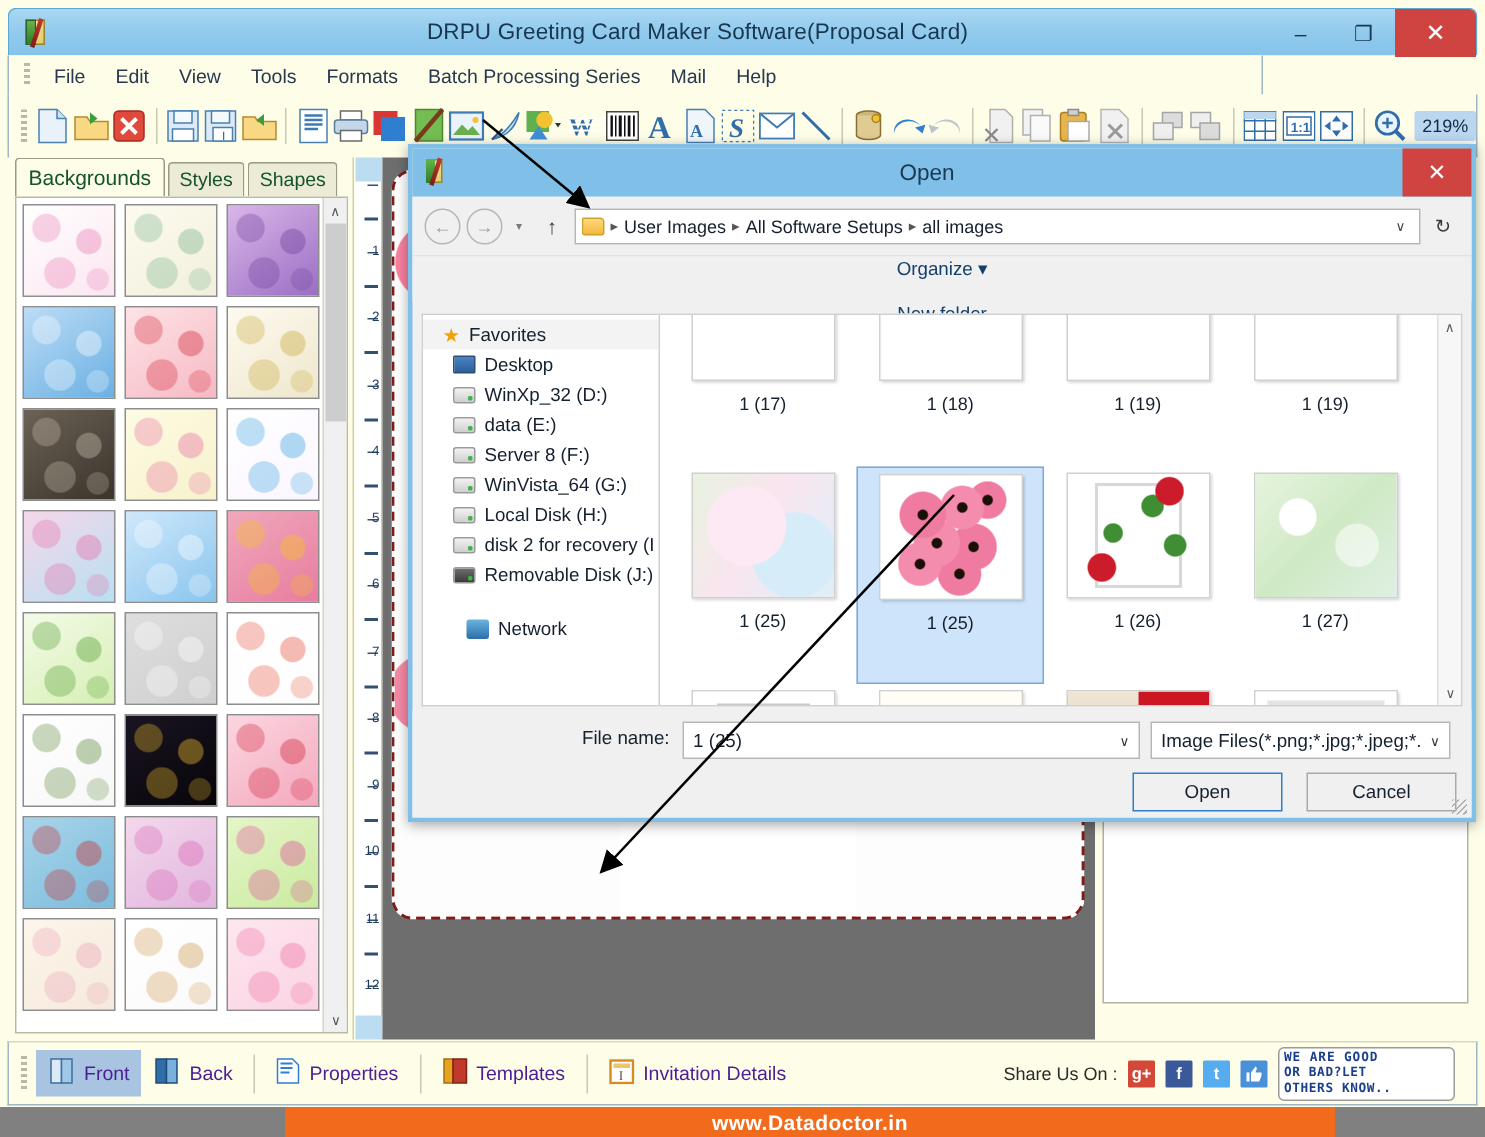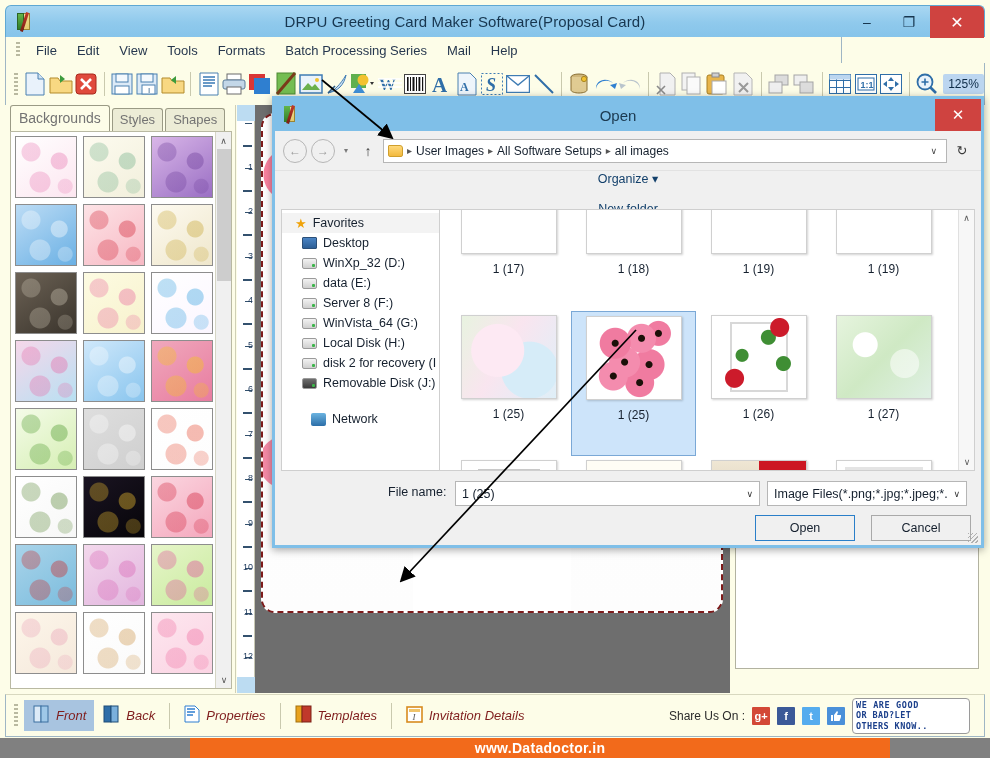--- a/index.html
+++ b/index.html
@@ -60,21 +60,21 @@
             border-radius:2px; margin-left:3px; }
 
   
   .leftpanel{
     position:absolute; left:6px; top:105px; width:230px; height:588px;
     background:#fdfde8; border-right:1px solid #cfcfb6;
   }
   .tabs{ position:absolute;left:4px;top:2px;height:24px;display:flex;align-items:flex-end; }
   .tab{ padding:3px 7px 4px; font-size:13px; background:#ececd6;
         border:1px solid #9a9a85; border-bottom:none; margin-right:2px;
-        border-top-left-radius:3px;border-top-right-radius:3px; color:#737373;}
+        border-top-left-radius:3px;border-top-right-radius:3px; color:#14532d;}
   .tab.active{ background:#fdfde8; font-size:14px; padding:4px 8px 5px; }
   .thumbbox{
     position:absolute; left:4px; top:26px; width:222px; height:558px;
     background:#fff; border:1px solid #b9b9a2; overflow:hidden;
   }
   .thumbgrid{ position:absolute; left:4px; top:4px; width:200px;
               display:flex; flex-wrap:wrap; gap:6px 6px; }
   .thumb{ width:62px;height:62px;border:1px solid #8d8d8d;background:#fff; }
   .vscroll{ position:absolute; right:0; top:0; width:16px; height:100%;
             background:#f0f0f0; border-left:1px solid #d6d6c5; }
@@ -138,21 +138,21 @@
     background:#fff;border:1px solid #b2b2a0; }
 
   
   .statusbar{
     position:absolute; left:5px; top:694px; width:980px; height:43px;
     background:#fdfde8; border:1px solid #9fb6c4; border-top:1px solid #d8d8bf;
     display:flex; align-items:center;
   }
   .statusbar .grip{ width:4px;height:24px;margin:0 6px 0 8px;
     background:repeating-linear-gradient(180deg,#b9b9a0 0 2px, transparent 2px 4px); }
-  .sbtn{ display:flex;align-items:center;gap:6px;padding:5px 8px;font-size:13px;color:#7f1d1d;font-style:italic; }
+  .sbtn{ display:flex;align-items:center;gap:6px;padding:5px 8px;font-size:13px;color:#4c1d95; }
   .sbtn.active{ background:#a8c4e0; }
   .ssep{ width:1px;height:26px;background:#c9c9ae;margin:0 6px; }
   .share{ margin-left:auto; display:flex;align-items:center;gap:7px;padding-right:8px; }
   .share-label{ font-size:12px;color:#2b2b2b; }
   .sico{ width:18px;height:18px;display:flex;align-items:center;justify-content:center;
     color:#fff;font-size:11px;font-weight:bold;border-radius:1px; }
   .badge{
     width:118px;height:36px;border:1px solid #9a9a9a;border-radius:4px;background:#fff;
     display:flex;flex-direction:column;justify-content:center;padding-left:3px;
     font-family:"DejaVu Sans Mono", monospace; font-size:8.5px;font-weight:bold;line-height:1.25;
@@ -499,21 +499,21 @@
         </svg>
     </div>
     <div class="tsep"></div>
     <div class="tbtn">
       <svg width="24" height="22" viewBox="0 0 24 22">
           <circle cx="10" cy="9" r="7.5" fill="#eaf3fb" stroke="#2f6ea8" stroke-width="1.8"></circle>
           <path d="M6.5 9h7M10 5.5v7" stroke="#2f6ea8" stroke-width="1.6"></path>
           <path d="M15 14l6 6" stroke="#2f6ea8" stroke-width="2.6"></path>
         </svg>
     </div>
-    <div class="zoomlbl">125%</div>
+    <div class="zoomlbl">219%</div>
   </div>
 
   <div class="leftpanel">
     <div class="tabs">
       <div class="tab active">Backgrounds</div>
       <div class="tab">Styles</div>
       <div class="tab">Shapes</div>
     </div>
     <div class="thumbbox">
       <div class="thumbgrid" id="bg-grid">

